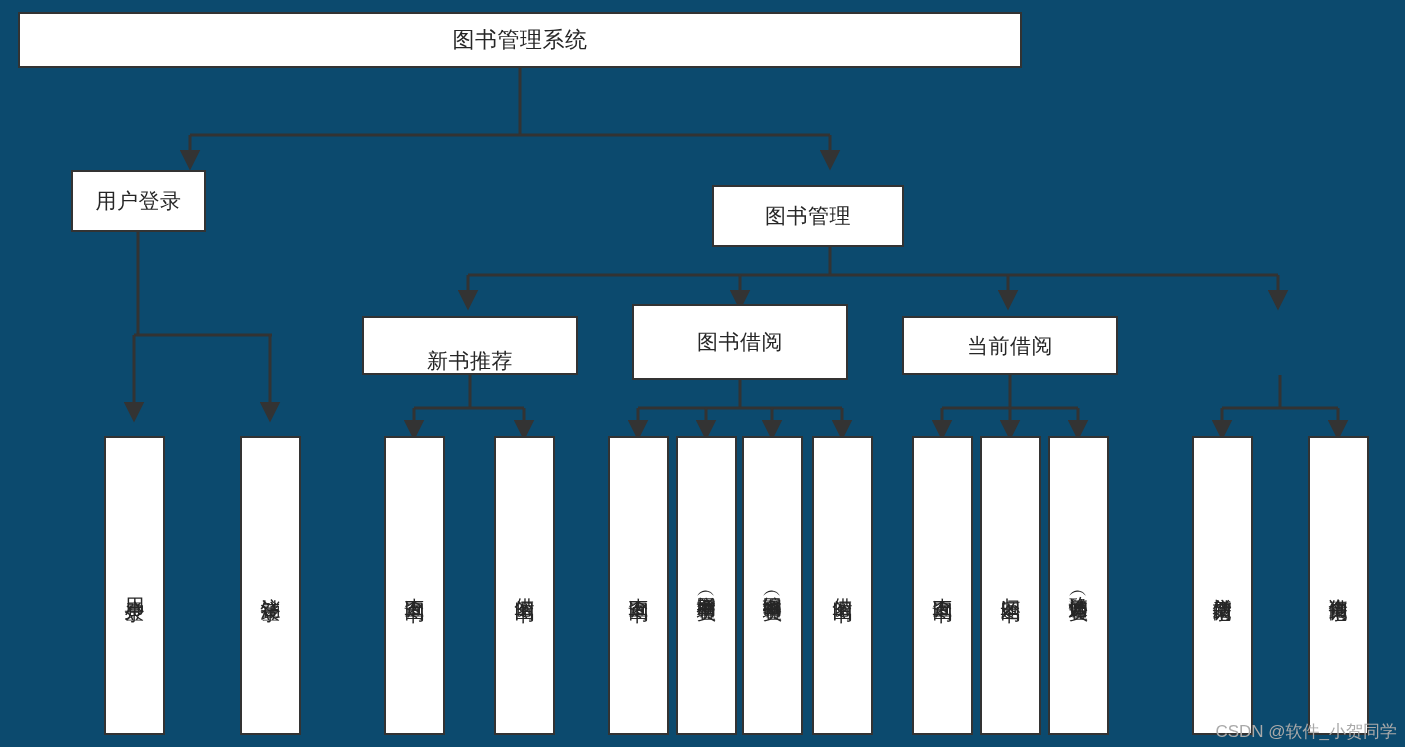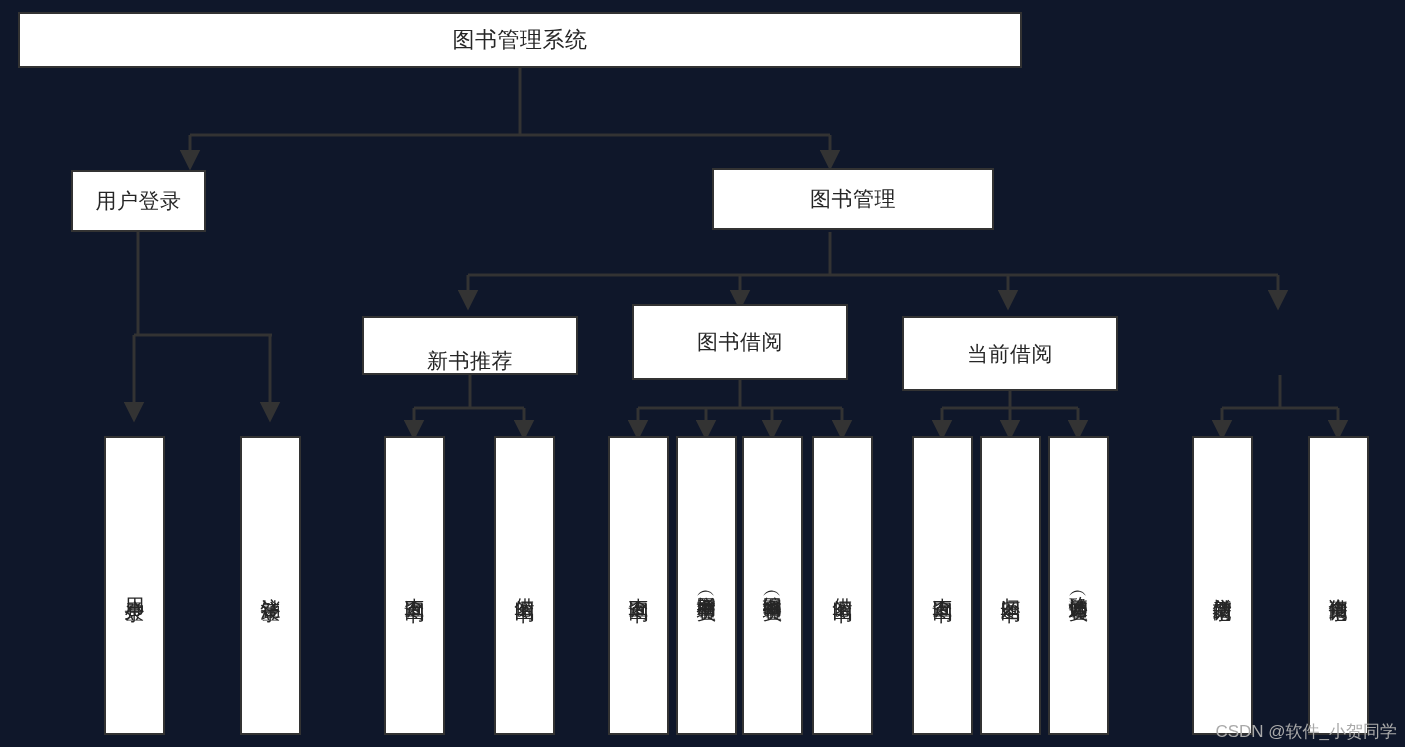--- a/index.html
+++ b/index.html
@@ -8,21 +8,21 @@
     background: #ffffff;
   }
   body {
     font-family: "Liberation Sans", "DejaVu Sans", sans-serif;
     color: #1f1f1f;
   }
   #canvas {
     position: relative;
     width: 1405px;
     height: 747px;
-    background: #0f172a;
+    background: #0c4a6e;
     overflow: hidden;
   }
   #connectors {
     position: absolute;
     left: 0;
     top: 0;
     width: 1405px;
     height: 747px;
     pointer-events: none;
   }
@@ -133,31 +133,31 @@
     </g>
   </svg>
 
   <div class="node horiz root" style="left:18px; top:12px; width:1004px; height:56px;">
     <span class="lbl">图书管理系统</span>
   </div>
 
   <div class="node horiz" style="left:71px; top:170px; width:135px; height:62px;">
     <span class="lbl">用户登录</span>
   </div>
-  <div class="node horiz" style="left:712px; top:168px; width:282px; height:62px;">
+  <div class="node horiz" style="left:712px; top:185px; width:192px; height:62px;">
     <span class="lbl">图书管理</span>
   </div>
 
   <div class="node horiz" style="left:362px; top:316px; width:216px; height:59px;align-items:flex-end;">
     <span class="lbl">新书推荐</span>
   </div>
   <div class="node horiz" style="left:632px; top:304px; width:216px; height:76px;align-items:center;">
     <span class="lbl">图书借阅</span>
   </div>
-  <div class="node horiz" style="left:902px; top:316px; width:216px; height:75px;">
+  <div class="node horiz" style="left:902px; top:316px; width:216px; height:59px;">
     <span class="lbl">当前借阅</span>
   </div>
 
   <div class="node vert" style="left:104px; top:436px; width:61px; height:299px;">
     <span class="lbl">用户登录</span>
   </div>
   <div class="node vert" style="left:240px; top:436px; width:61px; height:299px;">
     <span class="lbl">注销登录</span>
   </div>
 

